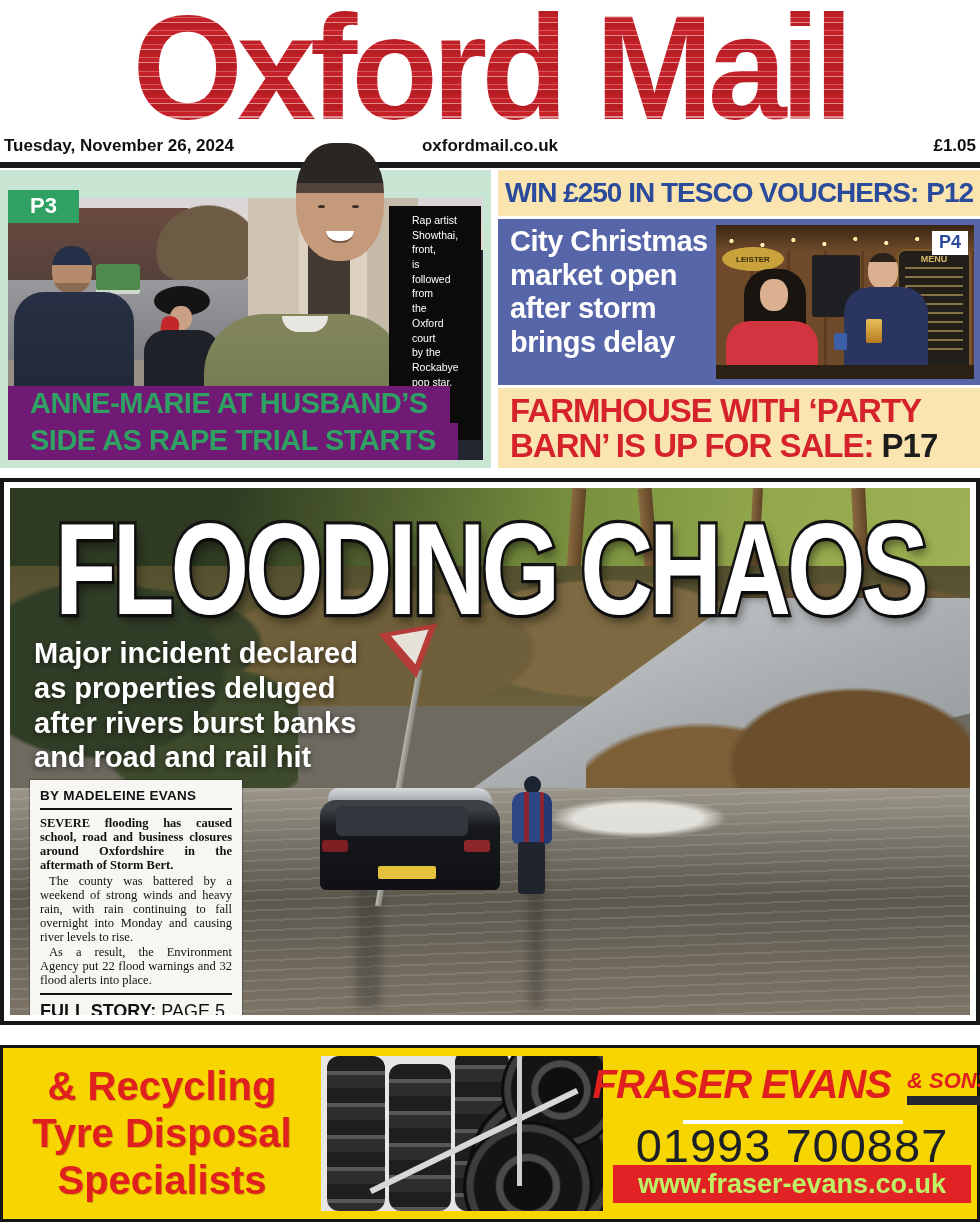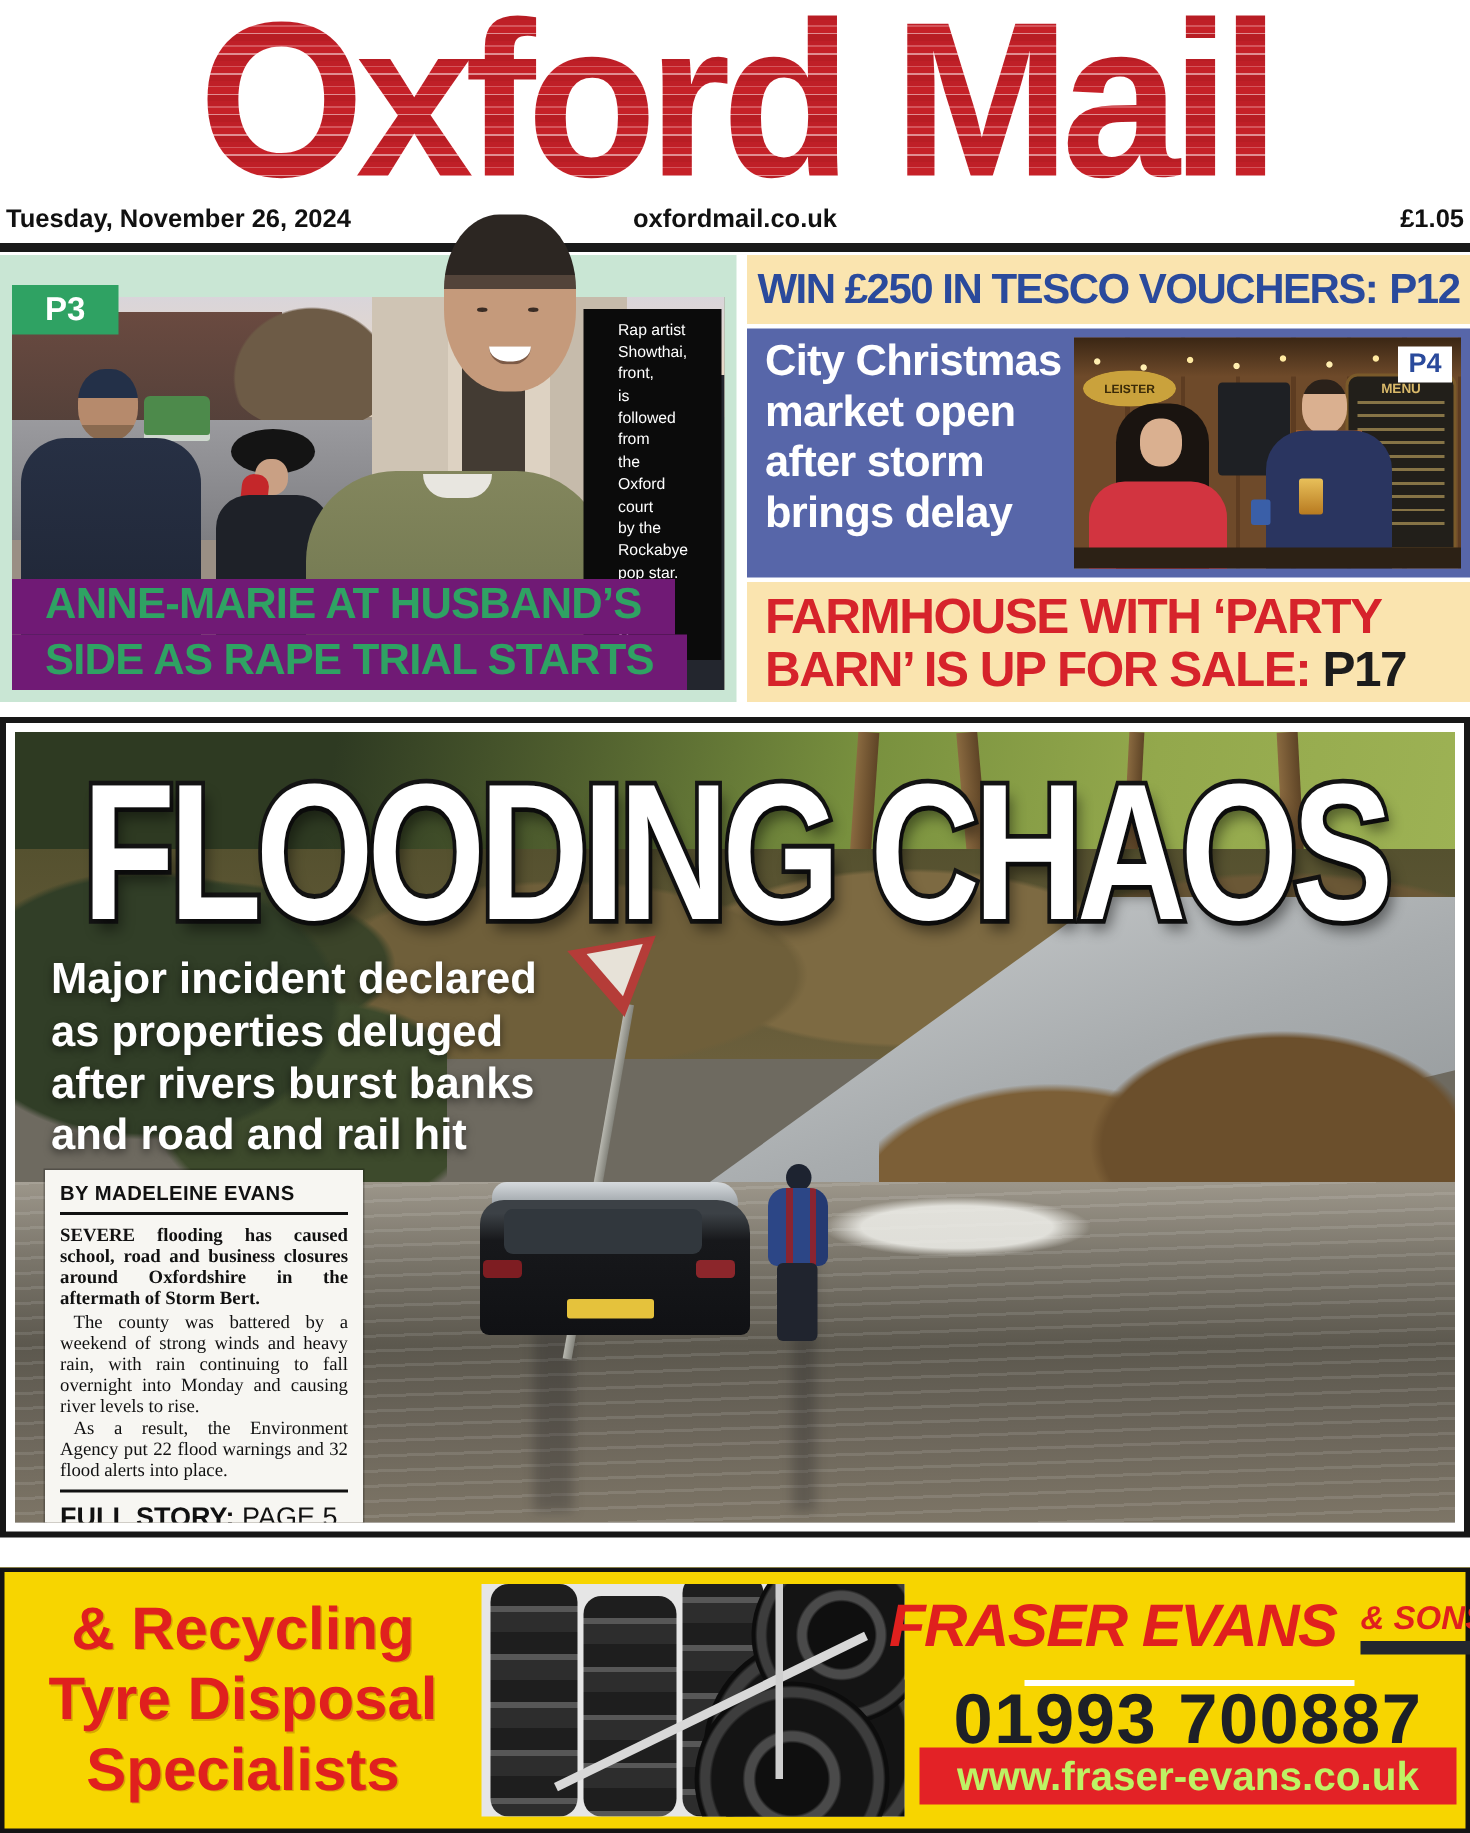--- a/index.html
+++ b/index.html
@@ -197,28 +197,28 @@
   .tyre-stack.s1{left:6px;width:58px;} .tyre-stack.s2{left:68px;width:62px;top:8px;}
   .tyre-stack.s3{left:134px;width:54px;top:-6px;}
   .tyre-big{position:absolute;border-radius:50%;
     background:radial-gradient(circle,#0f0f0f 0 26%,#4a4a4a 28% 34%,#141414 36% 58%,#3d3d3d 60% 66%,#0c0c0c 68% 100%);}
   .tyre-big.b1{left:148px;bottom:-30px;width:150px;height:150px;}
   .tyre-big.b2{right:-18px;top:-26px;width:120px;height:120px;transform:rotate(25deg);}
   .tyre-big.b3{right:10px;bottom:-40px;width:130px;height:130px;}
   .ad-pole{position:absolute;left:150px;top:-30px;width:6px;height:230px;background:#d8d8d8;transform:rotate(64deg);}
   .ad-pole2{position:absolute;left:196px;top:-10px;width:5px;height:140px;background:#cfcfcf;}
   .ad-right{position:absolute;left:610px;right:6px;top:0;bottom:0;}
-  .ad-brandrow{position:absolute;left:0;right:0;top:14px;display:flex;justify-content:center;align-items:flex-start;gap:16px;}
+  .ad-brandrow{position:absolute;left:0;right:0;top:14px;display:flex;justify-content:center;align-items:center;gap:16px;}
   .ad-brand{color:var(--ad_red);font-weight:bold;font-style:italic;font-size:40px;letter-spacing:-1px;white-space:nowrap;}
   .ad-sons{display:flex;flex-direction:column;align-items:stretch;margin-top:4px;}
   .ad-sons-txt{color:var(--ad_red);font-weight:bold;font-style:italic;font-size:22px;white-space:nowrap;}
   .ad-sons-bar{height:9px;background:#23262e;margin-top:2px;}
   .ad-rule{position:absolute;left:70px;width:220px;top:72px;height:4px;background:#fff;}
   .ad-phone{position:absolute;left:0;right:0;top:70px;text-align:center;color:var(--phone_dark);
-    font-weight:bold;font-size:47px;letter-spacing:1px;white-space:nowrap;}
+    font-weight:normal;font-size:47px;letter-spacing:1px;white-space:nowrap;}
   .ad-sitebar{position:absolute;left:0;right:0;bottom:16px;height:38px;background:var(--site_bar_red);
     display:flex;align-items:center;justify-content:center;color:#bef264;font-weight:bold;font-size:27px;}
 </style>
 </head>
 <body>
 
 <header class="masthead">
   <div class="mast-title">Oxford Mail</div>
   <div class="mast-info">
     <span class="mast-date">Tuesday, November 26, 2024</span>

